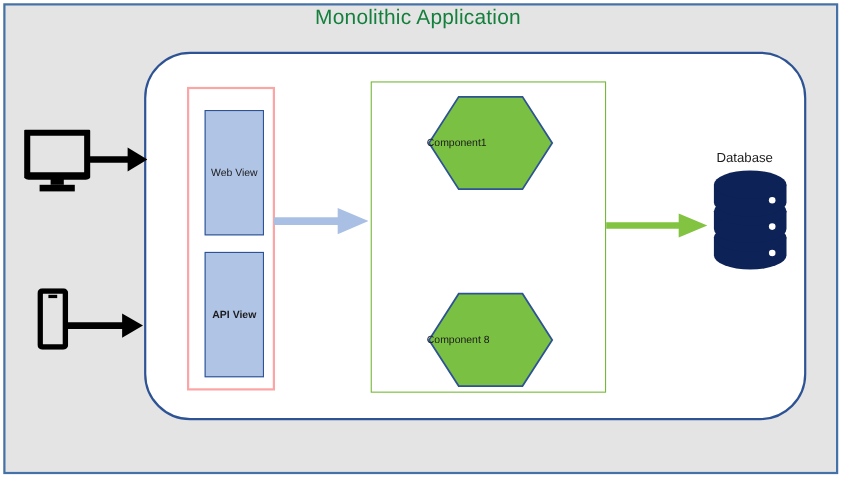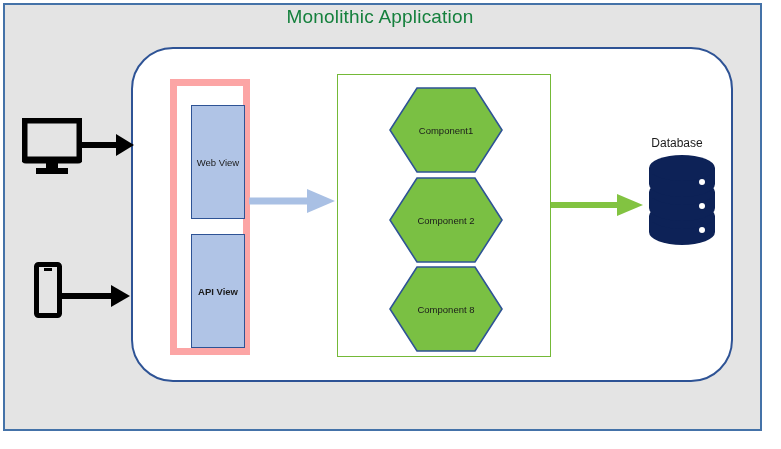--- a/index.html
+++ b/index.html
@@ -58,21 +58,21 @@
   }
 
   
   .views-panel {
     position: absolute;
     left: 170px;
     top: 79px;
     width: 80px;
     height: 276px;
     background: #ffffff;
-    border: 7px solid #fca5a5;
+    border: 2px solid #fca5a5;
     box-sizing: border-box;
   }
   .view-box {
     position: absolute;
     left: 14px;
     width: 54px;
     background: #b0c4e6;
     border: 1px solid #2e5395;
     box-sizing: border-box;
     display: flex;
@@ -95,21 +95,20 @@
     border: 1.5px solid #74b937;
     box-sizing: border-box;
   }
   .hex {
     position: absolute;
     left: 50px;
     width: 116px;
     height: 88px;
     display: flex;
     align-items: center;
-    justify-content: center;
   }
   .hex.h1 { top: 11px; }
   .hex.h2 { top: 101px; }
   .hex.h3 { top: 190px; }
   .hex svg { position: absolute; left: 0; top: 0; }
   .hex-label {
     position: relative;
     font-size: 9.5px;
     color: #1b1b1b;
     white-space: nowrap;
@@ -196,26 +195,20 @@
 
   <div class="components-panel">
 
     <div class="hex h1">
       <svg width="116" height="88" viewBox="0 0 116 88">
         <polygon points="29,2 87,2 114,44 87,86 29,86 2,44" fill="#7ac043" stroke="#2e5395" stroke-width="1.6"></polygon>
       </svg>
       <span class="hex-label">Component1</span>
     </div>
 
-    <div class="hex h2">
-      <svg width="116" height="88" viewBox="0 0 116 88">
-        <polygon points="29,2 87,2 114,44 87,86 29,86 2,44" fill="#7ac043" stroke="#2e5395" stroke-width="1.6"></polygon>
-      </svg>
-      <span class="hex-label">Component 2</span>
-    </div>
 
     <div class="hex h3">
       <svg width="116" height="88" viewBox="0 0 116 88">
         <polygon points="29,2 87,2 114,44 87,86 29,86 2,44" fill="#7ac043" stroke="#2e5395" stroke-width="1.6"></polygon>
       </svg>
       <span class="hex-label">Component 8</span>
     </div>
 
   </div>
 

